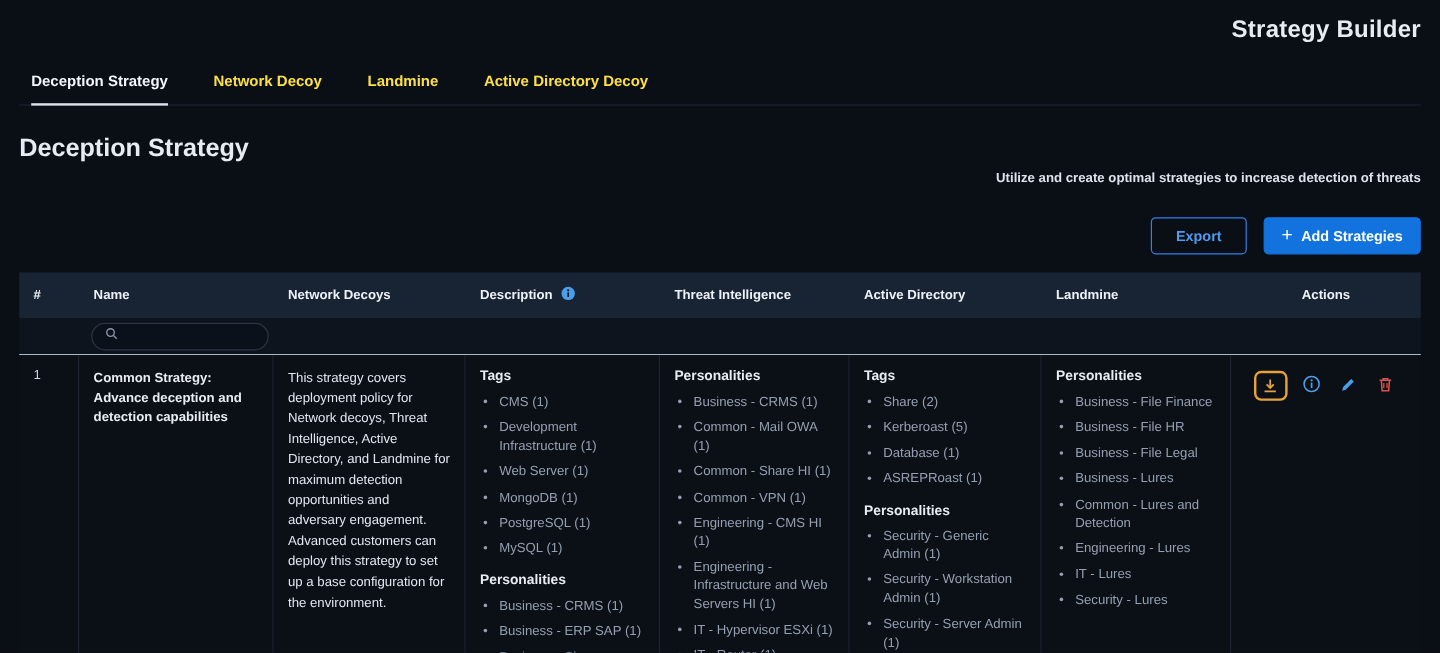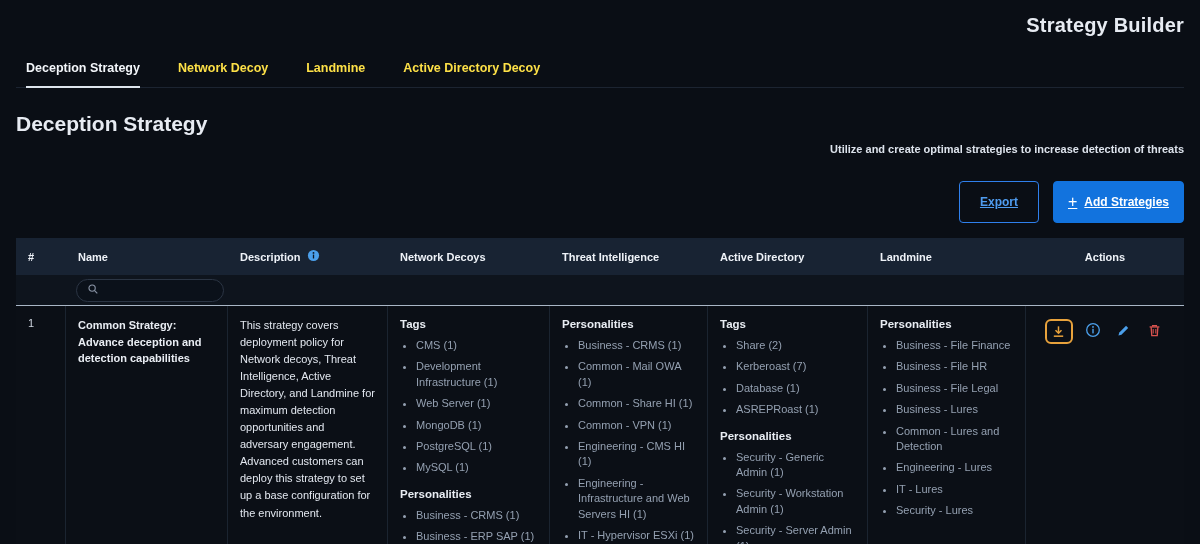--- a/index.html
+++ b/index.html
@@ -14,21 +14,21 @@
   .app-title { font-size: 20px; font-weight: bold; padding-top: 14px; letter-spacing: .2px; text-align: right; }
 
   .tabs { display: flex; gap: 38px; margin-top: 24px; border-bottom: 1px solid #1c2431; padding: 0 10px; }
   .tab { padding-bottom: 11px; font-size: 12.5px; font-weight: bold; color: #fde047; cursor: pointer; white-space: nowrap; }
   .tab.active { color: #f3f6fa; border-bottom: 2px solid #dde4ec; margin-bottom: -1px; }
 
   .section-title { font-size: 21px; font-weight: bold; margin-top: 24px; }
   .section-subtitle { font-size: 11px; font-weight: bold; color: #dde3ec; margin-top: 7px; text-align: right; }
 
   .toolbar { display: flex; justify-content: flex-end; align-items: center; gap: 14px; margin-top: 26px; }
-  .btn { font-family: inherit; font-size: 12px; font-weight: bold; border-radius: 4px; height: 42px; cursor: pointer; text-decoration: underline; }
+  .btn { font-family: inherit; font-size: 12px; font-weight: bold; border-radius: 4px; height: 31px; cursor: pointer; }
   .btn-export { background: transparent; border: 1px solid #2f80ed; color: #4f9cf0; padding: 0 20px; }
   .btn-add { background: #1273de; border: 1px solid #1273de; color: #ffffff; padding: 0 14px; display: inline-flex; align-items: center; gap: 7px; }
   .btn-add .plus { font-size: 16px; font-weight: normal; line-height: 1; }
 
   .table { margin-top: 15px; }
   .grid-row { display: grid; grid-template-columns: 50px 162px 160px 162px 158px 160px 158px 158px; }
 
   .header-row { background: #182333; }
   .header-cell { padding: 11px 12px; font-size: 11px; font-weight: bold; color: #eef2f8; display: flex; align-items: center; gap: 6px; }
   .header-cell.center { justify-content: center; }
@@ -76,31 +76,31 @@
       <span class="plus">+</span>
       <span>Add Strategies</span>
     </button>
   </div>
 
   <div class="table">
 
     <div class="grid-row header-row">
       <div class="header-cell">#</div>
       <div class="header-cell">Name</div>
+      <div class="header-cell">Network Decoys</div>
       <div class="header-cell">
         <span>Description</span>
         <span>
           <svg width="13" height="13" viewBox="0 0 14 14">
               <circle cx="7" cy="7" r="6" fill="#4b9fea"></circle>
               <circle cx="7" cy="4.2" r="1" fill="#0d1420"></circle>
               <rect x="6.3" y="6" width="1.4" height="4.2" fill="#0d1420"></rect>
             </svg>
         </span>
       </div>
-      <div class="header-cell">Network Decoys</div>
       <div class="header-cell">Threat Intelligence</div>
       <div class="header-cell">Active Directory</div>
       <div class="header-cell">Landmine</div>
       <div class="header-cell center">Actions</div>
     </div>
 
     <div class="grid-row search-row">
       <div></div>
       <div>
         <div class="search-box">
@@ -152,21 +152,21 @@
             <li>Engineering - CMS HI (1)</li>
             <li>Engineering - Infrastructure and Web Servers HI (1)</li>
             <li>IT - Hypervisor ESXi (1)</li>
             <li>IT - Router (1)</li>
           </ul>
         </div>
       <div class="cell">
           <div class="cell-subtitle">Tags</div>
           <ul class="cell-list">
             <li>Share (2)</li>
-            <li>Kerberoast (7)</li>
+            <li>Kerberoast (5)</li>
             <li>Database (1)</li>
             <li>ASREPRoast (1)</li>
           </ul>
           <div class="cell-subtitle">Personalities</div>
           <ul class="cell-list">
             <li>Security - Generic Admin (1)</li>
             <li>Security - Workstation Admin (1)</li>
             <li>Security - Server Admin (1)</li>
           </ul>
         </div>

